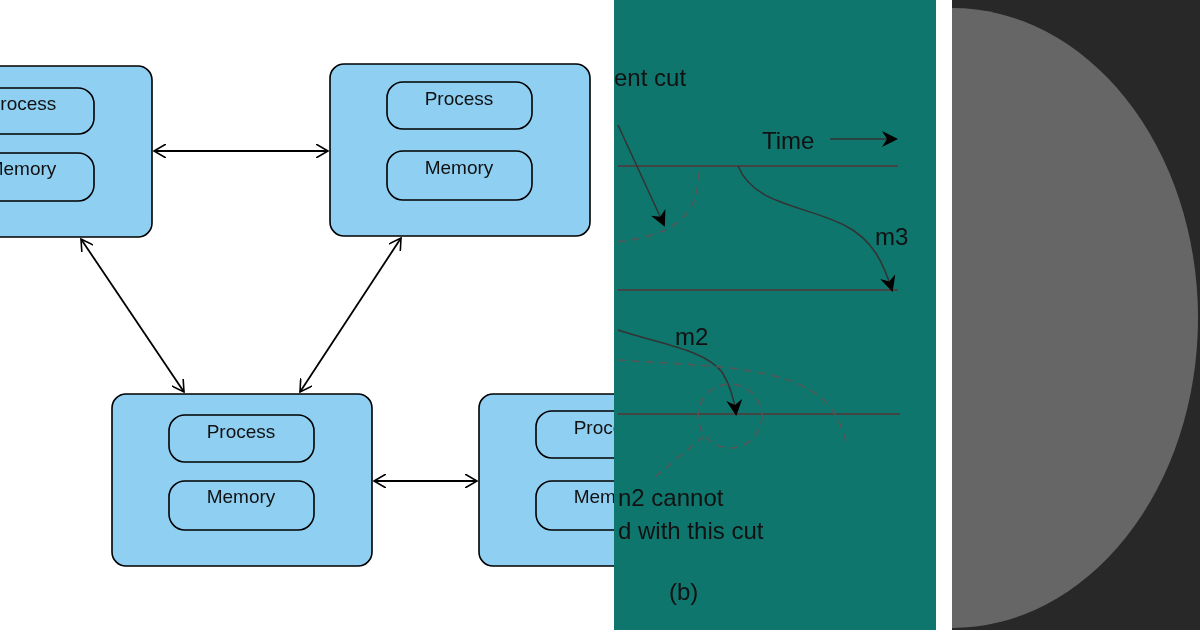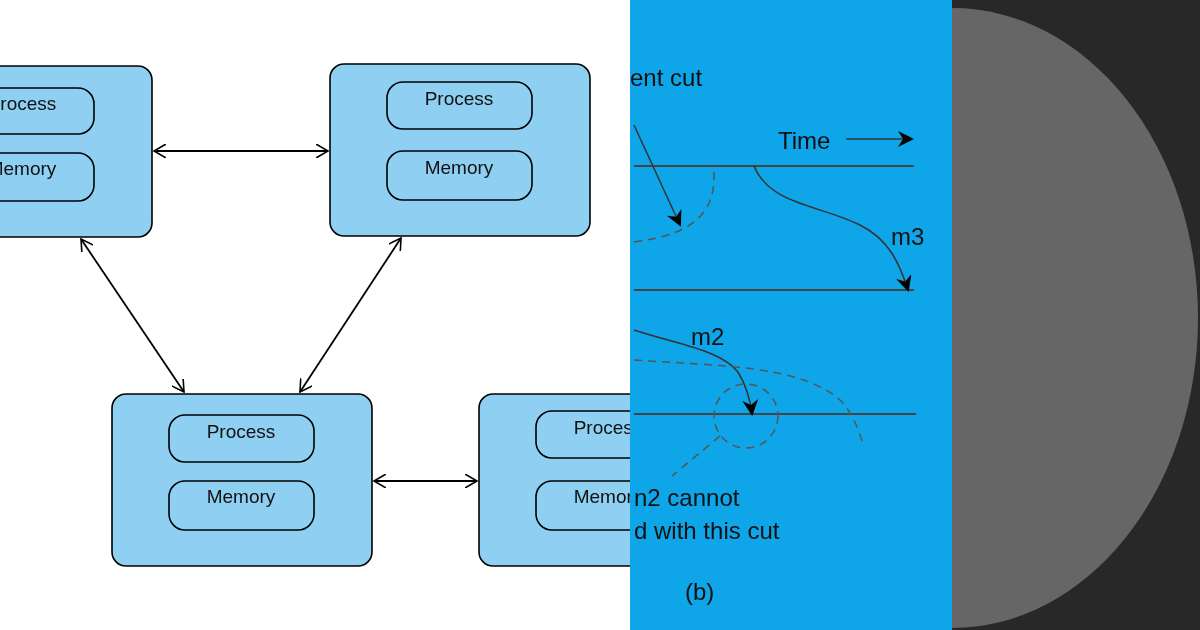--- a/index.html
+++ b/index.html
@@ -1,19 +1,19 @@
 <!DOCTYPE html>
 <html><head>
 <meta charset="utf-8">
 <style>
   html,body{margin:0;padding:0;}
   body{width:1200px;height:630px;overflow:hidden;background:#ffffff;position:relative;font-family:"Liberation Sans",sans-serif;}
   .panel{position:absolute;top:0;height:630px;overflow:hidden;}
   #left{left:0;width:630px;background:#fff;}
-  #mid{left:630px;width:322px;background:#0ea5e9;}
+  #mid{left:614px;width:322px;background:#0f766e;}
   #right{left:952px;width:248px;background:#282828;}
   svg{position:absolute;left:0;top:0;}
   .lbl{font-family:"Liberation Sans",sans-serif;font-size:19px;fill:#111;}
   .lbl2{font-family:"Liberation Sans",sans-serif;font-size:24px;fill:#111;}
 </style>
 </head>
 <body>
 
 <div class="panel" id="left">
   <svg width="630" height="630" viewBox="0 0 630 630">

